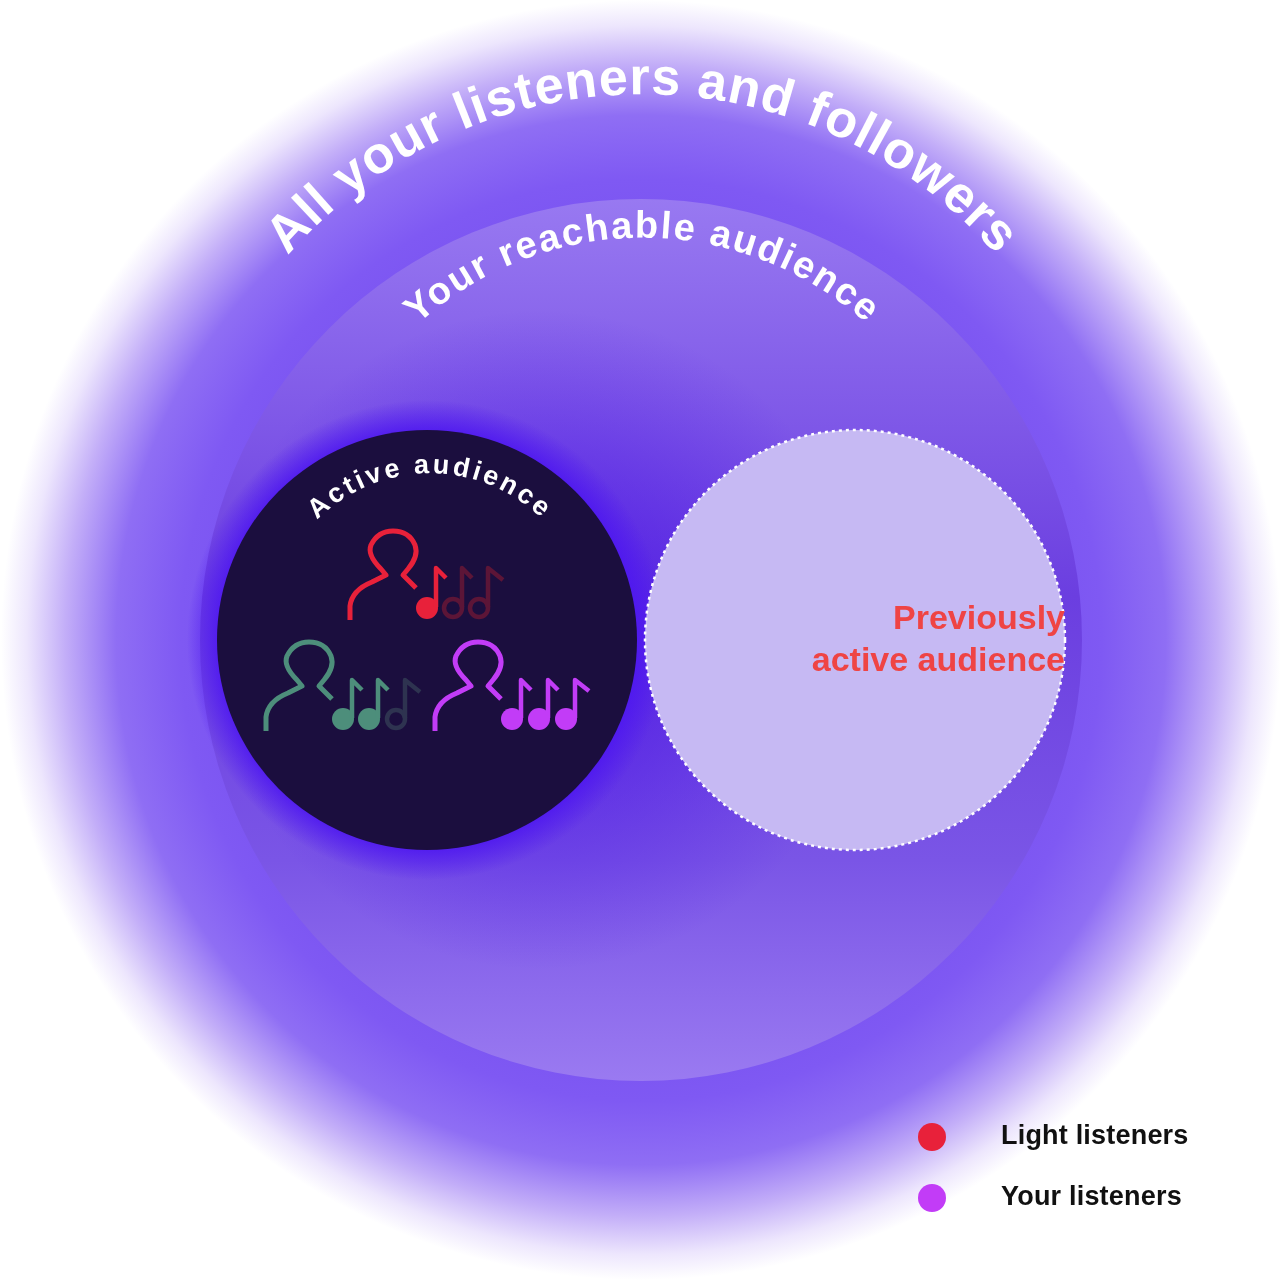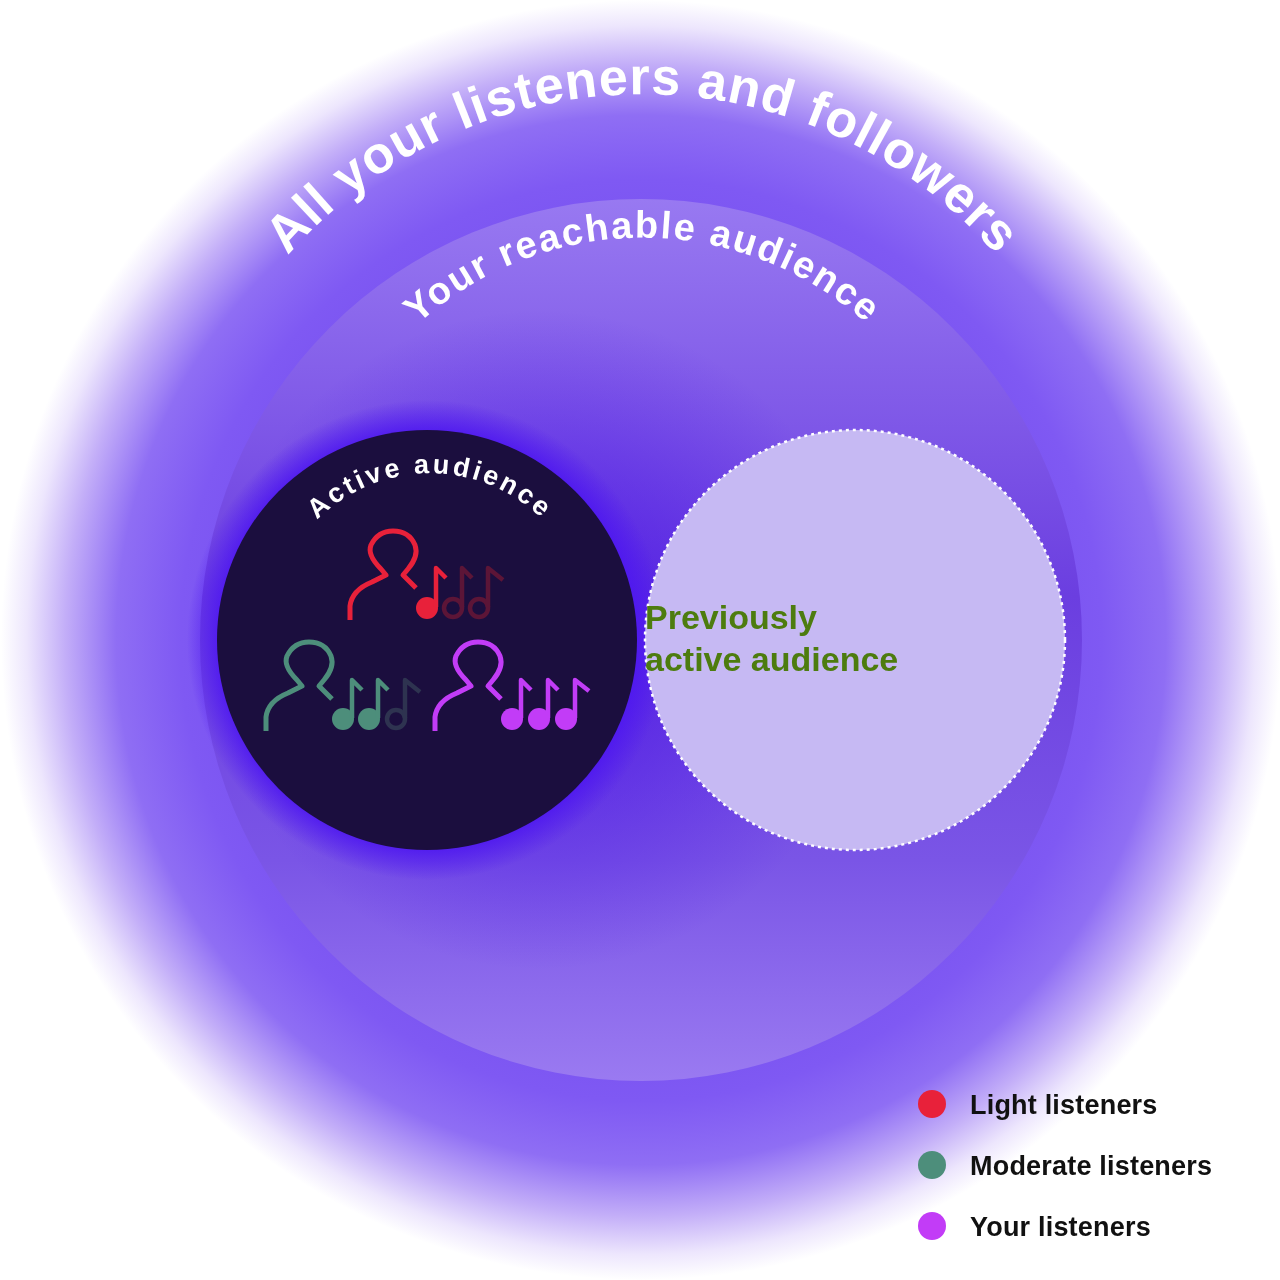--- a/index.html
+++ b/index.html
@@ -1,25 +1,25 @@
 <!DOCTYPE html>
 <html><head>
   <meta charset="utf-8">
   <style>
     html, body { margin: 0; padding: 0; background: #ffffff; }
     body { width: 1280px; height: 1280px; position: relative; overflow: hidden;
            font-family: "Liberation Sans", "DejaVu Sans", sans-serif; }
     .stage { position: absolute; left: 0; top: 0; width: 1280px; height: 1280px; }
     .stage svg { position: absolute; left: 0; top: 0; }
     .legend { position: absolute; left: 918px; top: 1090px; }
-    .legend-item { display: flex; align-items: flex-start; height: 61px; }
+    .legend-item { display: flex; align-items: flex-end; height: 61px; gap: 31px; }
     .legend-dot { width: 28px; height: 28px; border-radius: 50%; margin-right: 24px; }
     .legend-label { font-size: 27px; font-weight: bold; color: #111111; letter-spacing: 0.2px; }
-    .prev-label { position: absolute; left: 645px; top: 596px; width: 420px; text-align: left;
-                  color: #4d7c0f; font-size: 34px; font-weight: bold; line-height: 42px; }
+    .prev-label { position: absolute; left: 645px; top: 596px; width: 420px; text-align: right;
+                  color: #ef4444; font-size: 34px; font-weight: bold; line-height: 42px; }
   </style>
 </head>
 <body>
 
 <div class="stage">
   <svg width="1280" height="1280" viewBox="0 0 1280 1280" xmlns="http://www.w3.org/2000/svg">
     <defs>
       <radialGradient id="outerGlow" cx="641" cy="640" r="640" gradientUnits="userSpaceOnUse">
         <stop offset="0" stop-color="#5A2CE6"></stop>
         <stop offset="0.72" stop-color="#7F59F3"></stop>
@@ -120,21 +120,17 @@
     <div>Previously</div>
     <div>active audience</div>
   </div>
 
   <div class="legend">
     <div class="legend-item">
       <span class="legend-dot" style="background:#E8213A"></span>
       <span class="legend-label">Light listeners</span>
     </div>
     <div class="legend-item">
-      <span class="legend-dot" style="background:#4D8E7B"></span>
-      <span class="legend-label">Moderate listeners</span>
-    </div>
-    <div class="legend-item">
       <span class="legend-dot" style="background:#C23CF7"></span>
       <span class="legend-label">Your listeners</span>
     </div>
   </div>
 </div>
 
 </body></html>

